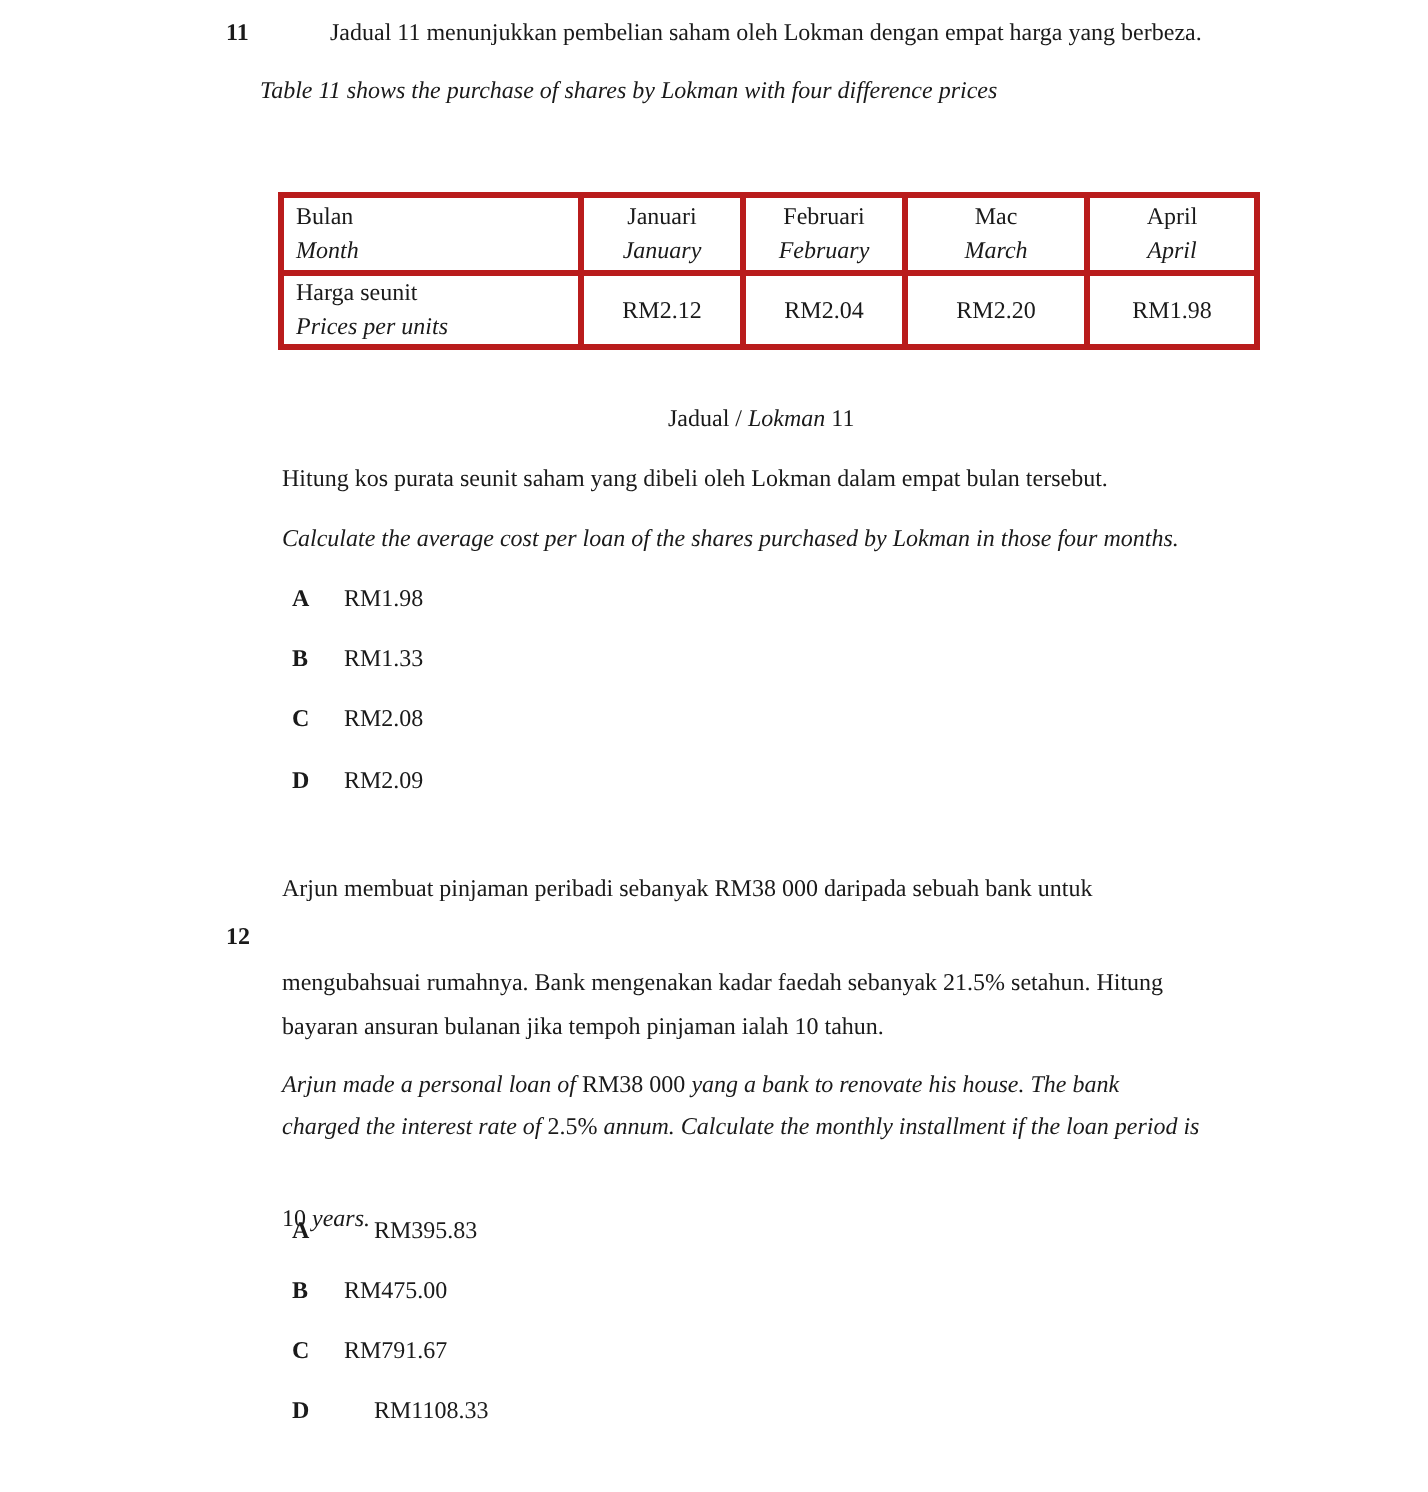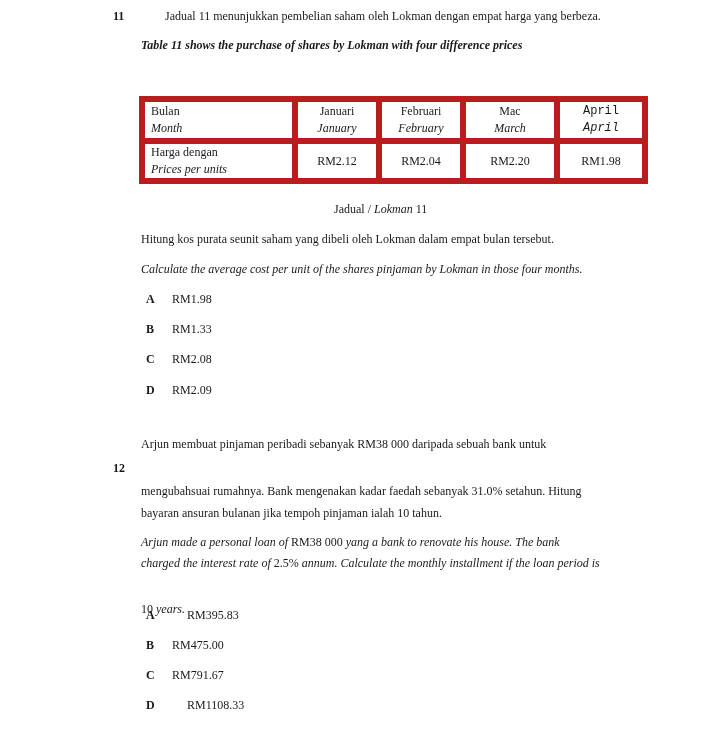--- a/index.html
+++ b/index.html
@@ -5,74 +5,74 @@
     html, body { margin:0; padding:0; background:#ffffff; }
     body { width:714px; height:746px; position:relative; overflow:hidden;
       font-family:"Liberation Serif", serif; color:#1a1a1a; font-size:12px; }
     .abs { position:absolute; white-space:nowrap; }
     .qnum { font-weight:bold; }
     .it { font-style:italic; }
     .opt-letter { font-weight:bold; position:absolute; }
     .opt-text { position:absolute; }
     table.t11 { position:absolute; left:139px; top:96px; border-collapse:collapse;
       font-family:"Liberation Serif", serif; font-size:12px; color:#1a1a1a; }
-    table.t11 td { border:6px solid #b91c1c; padding:0 6px; vertical-align:middle; line-height:17px; }
+    table.t11 td { border:3px solid #b91c1c; padding:0 6px; vertical-align:middle; line-height:17px; }
     table.t11 td.c { text-align:center; }
     .row-h td { height:36px; }
     .row-a td { height:33px; }
     .row-b td { height:33px; }
   </style>
 </head>
 <body>
 
 <span class="abs qnum" style="left:113px;top:9px;">11</span>
 <span class="abs" style="left:141px;top:9px;margin-left:24px;">Jadual 11 menunjukkan pembelian saham oleh Lokman dengan empat harga yang berbeza.</span>
-<span class="abs it" style="left:141px;top:38px;font-weight:bold;">Table 11 shows the purchase of shares by Lokman with four difference prices</span>
+<span class="abs it" style="left:130px;top:38px;">Table 11 shows the purchase of shares by Lokman with four difference prices</span>
 
 <table class="t11">
   <tbody>
       <tr class="row-h">
     <td style="width:135px;">
       <div>Bulan</div>
       <div class="it">Month</div>
     </td>
     <td class="c" style="width:66px;">
       <div>Januari</div>
       <div class="it">January</div>
     </td>
     <td class="c" style="width:66px;margin-top:38px;">
       <div>Februari</div>
       <div class="it">February</div>
     </td>
     <td class="c" style="width:76px;">
       <div>Mac</div>
       <div class="it">March</div>
     </td>
-    <td class="c" style="width:70px;font-family:Liberation Mono, monospace;">
+    <td class="c" style="width:70px;">
       <div>April</div>
       <div class="it">April</div>
     </td>
   </tr>
   <tr class="row-b">
     <td>
-      <div>Harga dengan</div>
+      <div>Harga seunit</div>
       <div class="it">Prices per units</div>
     </td>
     <td class="c">RM2.12</td>
     <td class="c">RM2.04</td>
     <td class="c">RM2.20</td>
     <td class="c">RM1.98</td>
   </tr>
 </tbody>
   </table>
 
 <div class="abs" style="left:334px;top:202px;"><span>Jadual / </span><span class="it">Lokman</span><span> 11</span></div>
 
 <span class="abs" style="left:141px;top:232px;">Hitung kos purata seunit saham yang dibeli oleh Lokman dalam empat bulan tersebut.</span>
-<span class="abs it" style="left:141px;top:262px;">Calculate the average cost per unit of the shares pinjaman by Lokman in those four months.</span>
+<span class="abs it" style="left:141px;top:262px;">Calculate the average cost per loan of the shares purchased by Lokman in those four months.</span>
 
 <div>
   <div>
       <span class="opt-letter" style="left:146px;top:292px;">A</span>
       <span class="opt-text" style="left:172px;top:292px;">RM1.98</span>
     </div>
   <div>
       <span class="opt-letter" style="left:146px;top:322px;">B</span>
       <span class="opt-text" style="left:172px;top:322px;">RM1.33</span>
     </div>
@@ -81,21 +81,21 @@
       <span class="opt-text" style="left:172px;top:352px;">RM2.08</span>
     </div>
   <div>
       <span class="opt-letter" style="left:146px;top:383px;">D</span>
       <span class="opt-text" style="left:172px;top:383px;">RM2.09</span>
     </div>
 </div>
 
 <span class="abs qnum" style="left:113px;top:461px;">12</span>
 <span class="abs" style="left:141px;top:437px;">Arjun membuat pinjaman peribadi sebanyak RM38 000 daripada sebuah bank untuk</span>
-<span class="abs" style="left:141px;top:484px;">mengubahsuai rumahnya. Bank mengenakan kadar faedah sebanyak 31.0% setahun. Hitung</span>
+<span class="abs" style="left:141px;top:484px;">mengubahsuai rumahnya. Bank mengenakan kadar faedah sebanyak 21.5% setahun. Hitung</span>
 <span class="abs" style="left:141px;top:506px;">bayaran ansuran bulanan jika tempoh pinjaman ialah 10 tahun.</span>
 
 <div class="abs" style="left:141px;top:535px;"><span class="it">Arjun made a personal loan of </span><span>RM38 000</span><span class="it"> yang a bank to renovate his house. The bank</span></div>
 <div class="abs" style="left:141px;top:556px;"><span class="it">charged the interest rate of </span><span>2.5%</span><span class="it"> annum. Calculate the monthly installment if the loan period is</span></div>
 <div class="abs" style="left:141px;top:602px;"><span class="it"></span><span>10</span><span class="it"> years.</span></div>
 
 <div>
   <div>
       <span class="opt-letter" style="left:146px;top:608px;">A</span>
       <span class="opt-text" style="left:187px;top:608px;">RM395.83</span>

